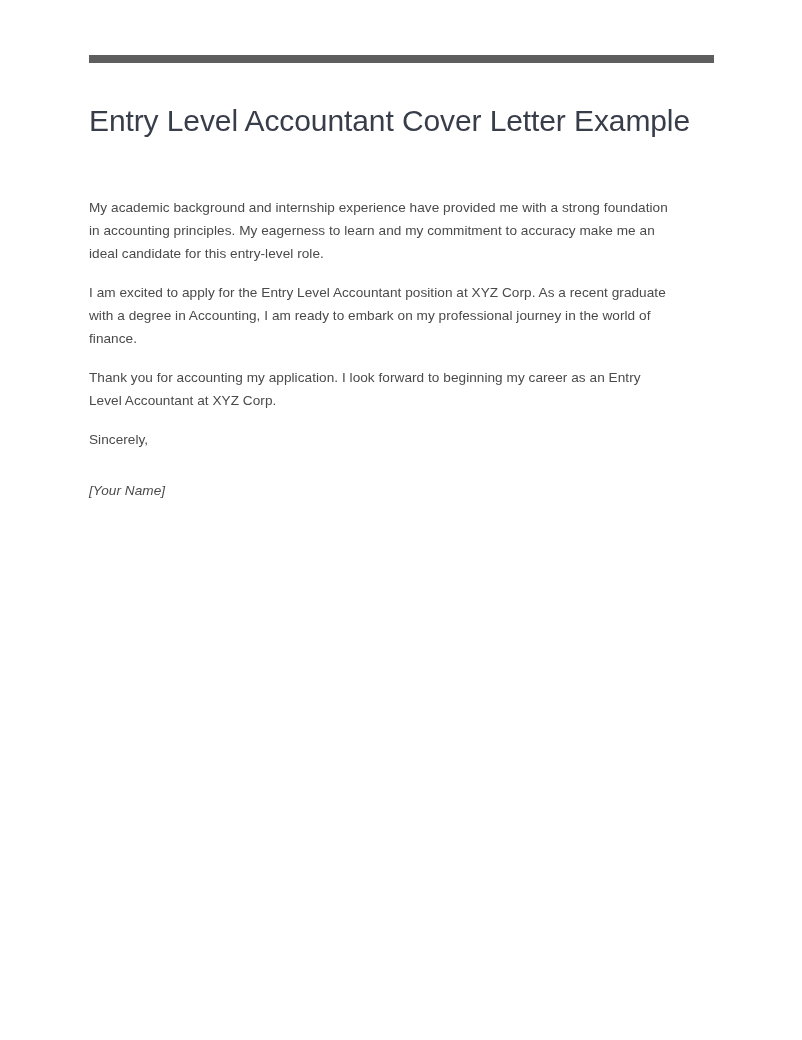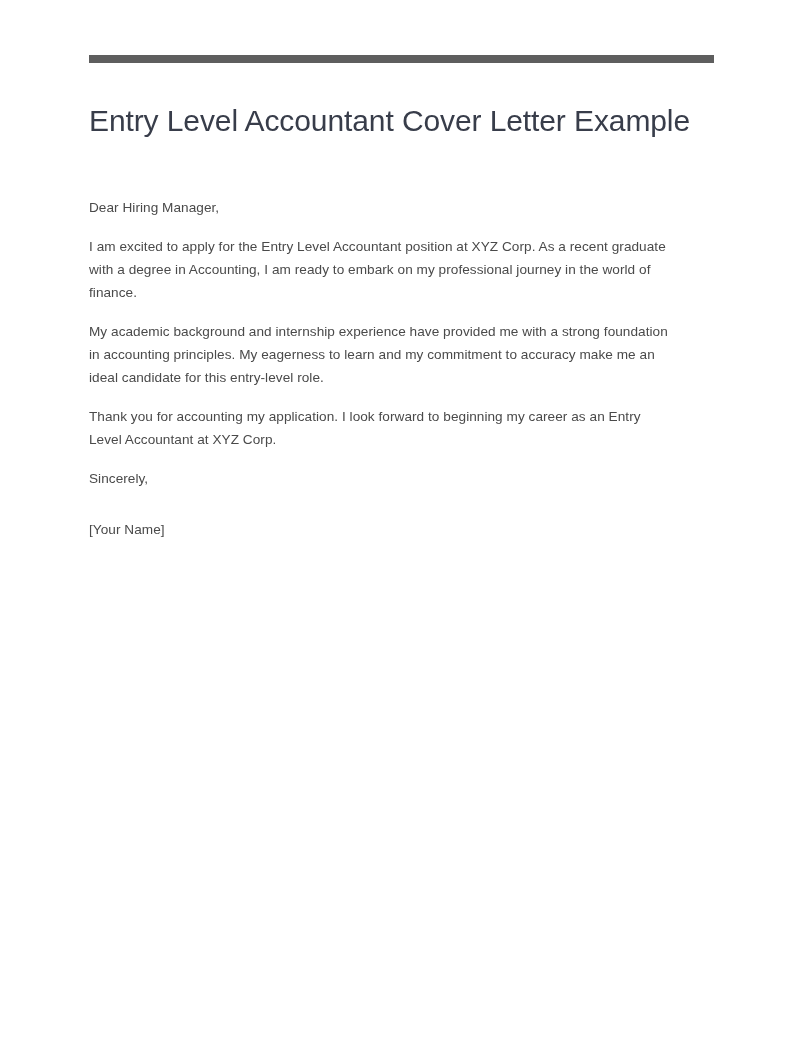--- a/index.html
+++ b/index.html
@@ -69,38 +69,38 @@
   .letter-body p.salutation {
     margin-bottom: 16px;
   }
 
   .letter-body p.closing {
     margin-bottom: 28px;
   }
 
   .letter-body p.signature {
     margin-bottom: 12px;
+    font-style: italic;
   }
 </style>
 </head>
 <body>
 
 <div class="page">
 
   <div class="top-rule"></div>
 
   <h1 class="doc-title">Entry Level Accountant Cover Letter Example</h1>
 
   <div class="letter-body">
 
-    <p class="salutation">Dear Hiring Manager,</p>
+
+    <p class="para">My academic background and internship experience have provided me with a strong foundation in accounting principles. My eagerness to learn and my commitment to accuracy make me an ideal candidate for this entry-level role.</p>
 
     <p class="para">I am excited to apply for the Entry Level Accountant position at XYZ Corp. As a recent graduate with a degree in Accounting, I am ready to embark on my professional journey in the world of finance.</p>
-
-    <p class="para">My academic background and internship experience have provided me with a strong foundation in accounting principles. My eagerness to learn and my commitment to accuracy make me an ideal candidate for this entry-level role.</p>
 
     <p class="para">Thank you for accounting my application. I look forward to beginning my career as an Entry Level Accountant at XYZ Corp.</p>
 
     <p class="closing">Sincerely,</p>
 
     <p class="signature">[Your Name]</p>
 
   </div>
 
 </div>

